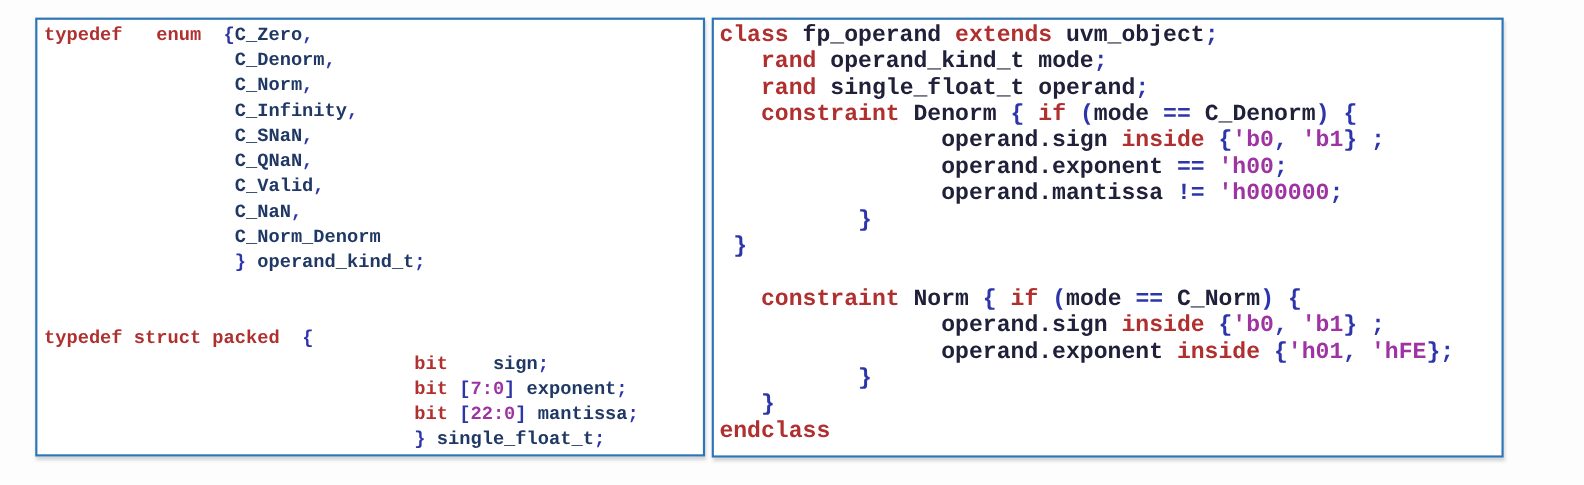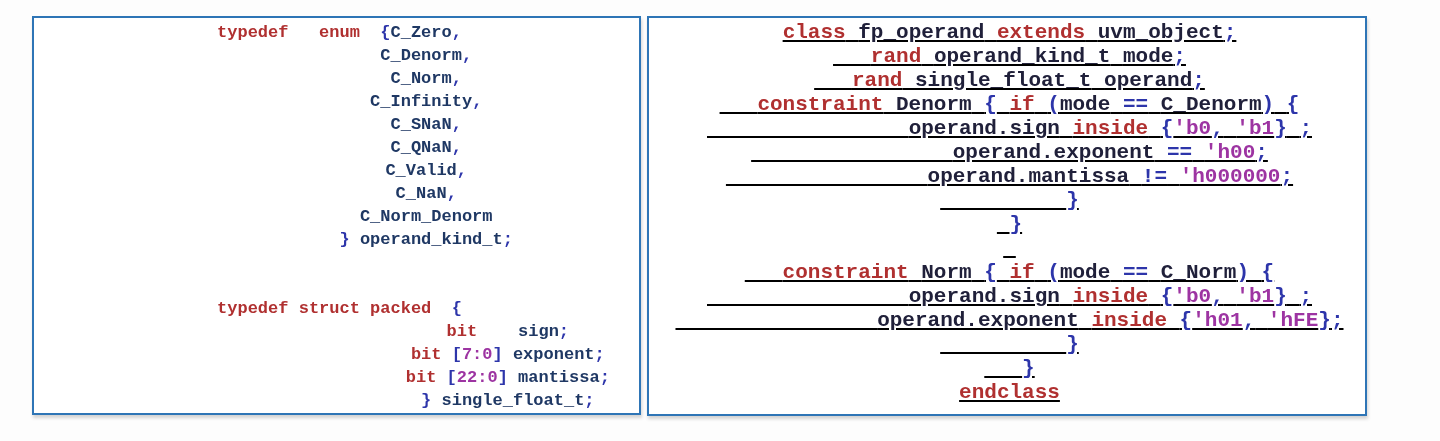--- a/index.html
+++ b/index.html
@@ -16,23 +16,22 @@
   }
   #box-left{
     left:32px;top:16px;width:599px;height:392px;
     font-size:17px;line-height:23px;
     padding:3px 0 0 6px;
   }
   #box-right{
     left:647px;top:16px;width:711px;height:393px;
     font-size:21px;line-height:24px;
     padding:3px 0 0 5px;
-    text-decoration:underline;
   }
-  .code-line{white-space:pre;text-align:center;}
+  .code-line{white-space:pre;}
   .tk-k{color:var(--c-keyword,#b03030);}
   .tk-n{color:var(--c-ident_navy,#1f3864);}
   .tk-d{color:var(--c-ident_dark,#20203a);}
   .tk-o{color:var(--c-punct,#2d35aa);}
   .tk-l{color:var(--c-literal,#9d34a2);}
   .tk-s{color:transparent;}
 </style>
 </head>
 <body>
 

